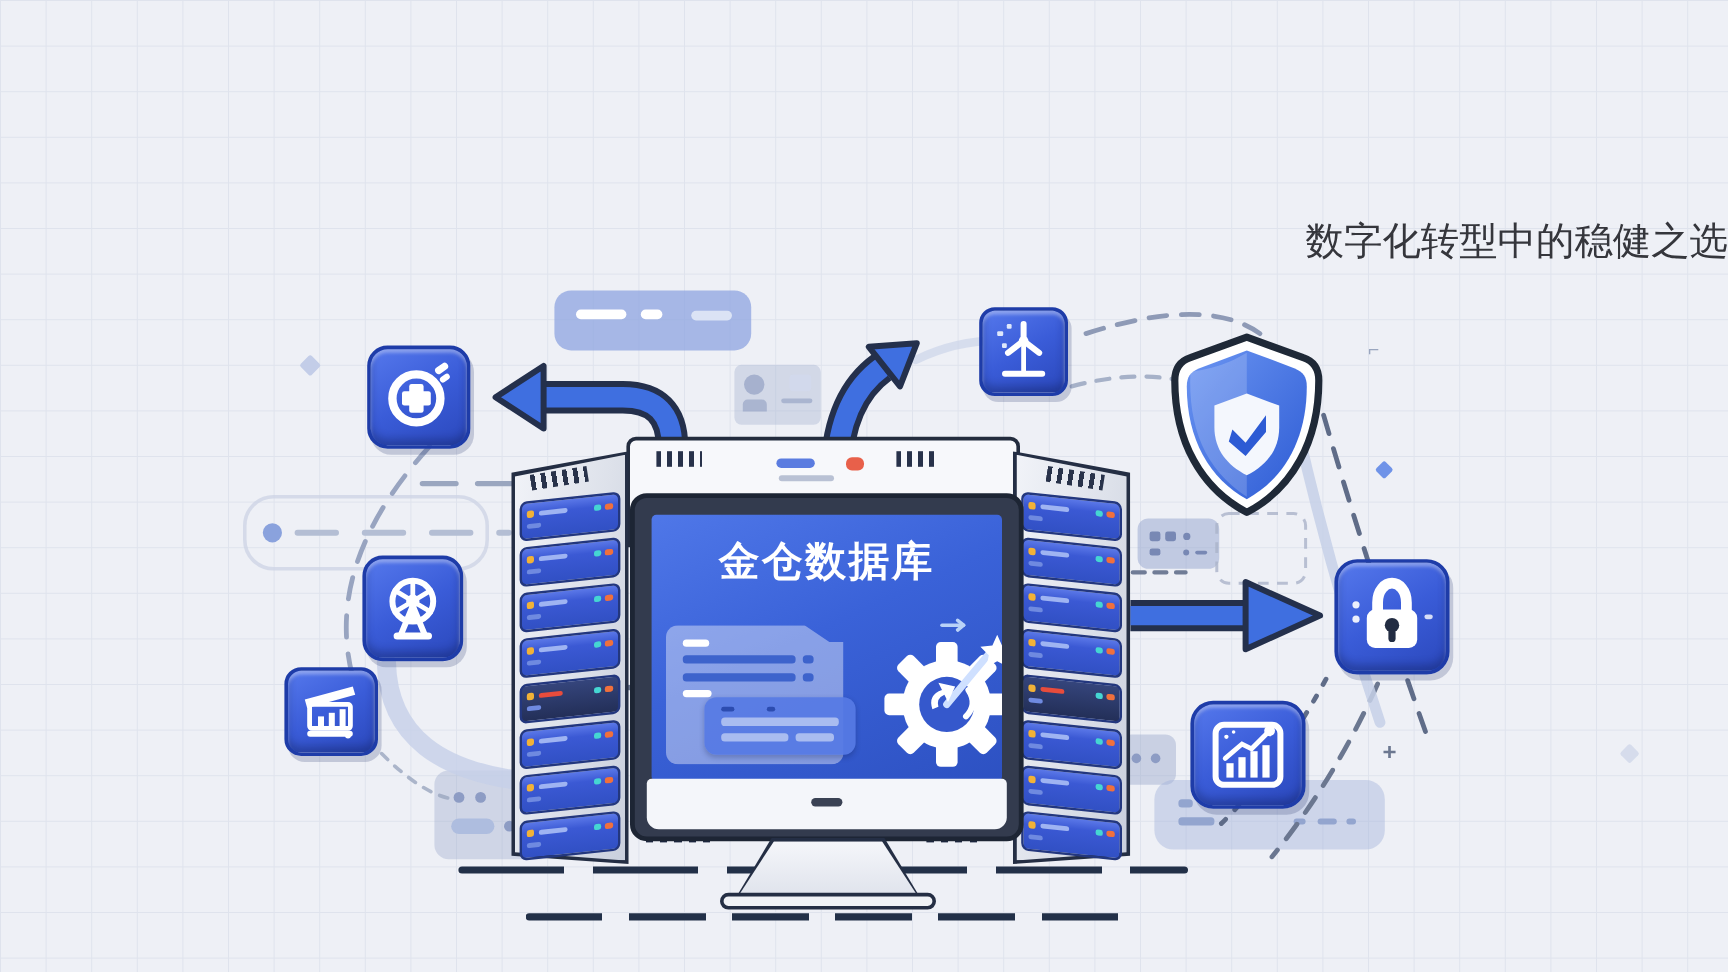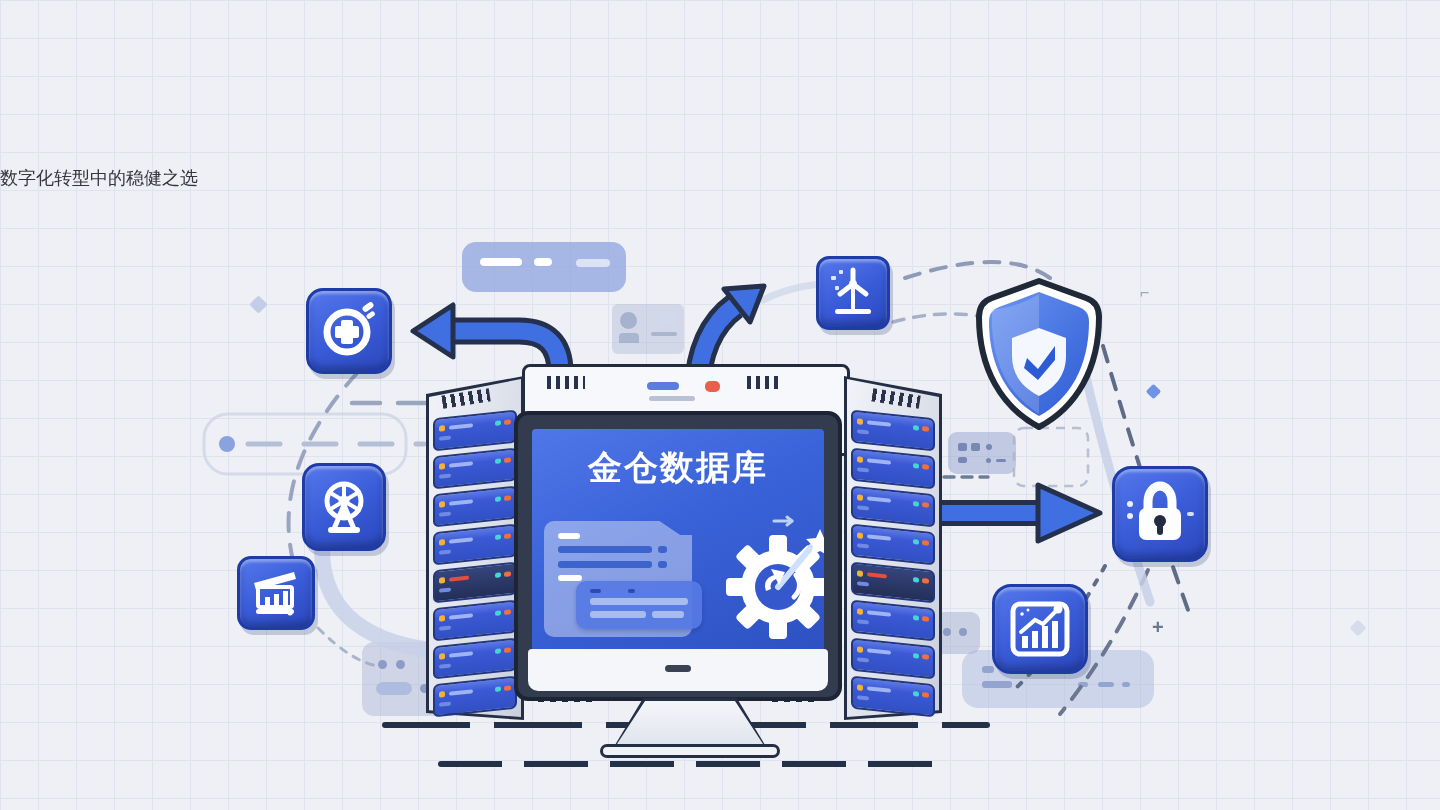--- a/index.html
+++ b/index.html
@@ -15,22 +15,22 @@
       linear-gradient(90deg,#dfe3ed 1px, transparent 1px);
     background-size:38px 38px;
   }
   
   .title{
     position:absolute;left:0;top:96px;width:100%;
     text-align:center;font-size:43px;font-weight:900;color:#0c0d12;
     letter-spacing:1px;margin:0;
   }
   .subtitle{
-    position:absolute;left:0;top:166px;width:100%;
-    text-align:left;font-size:18px;color:#35363c;font-weight:500;
+    position:absolute;left:0;top:180px;width:100%;
+    text-align:right;font-size:32px;color:#35363c;font-weight:500;
   }
   
   .ghost{position:absolute;border-radius:12px;}
   .g-pill-top{left:462px;top:242px;width:164px;height:50px;background:rgba(141,164,224,.75);border-radius:14px;}
   .g-pill-top i{position:absolute;display:block;height:8px;border-radius:4px;background:#fff;}
   .g-pill-top .a{left:18px;top:16px;width:42px;}
   .g-pill-top .b{left:72px;top:16px;width:18px;}
   .g-pill-top .c{left:114px;top:17px;width:34px;background:#dbe3f5;}
   .g-idcard{left:612px;top:304px;width:72px;height:50px;background:rgba(168,180,209,.40);border-radius:6px;}
   .g-idcard .av{position:absolute;left:8px;top:8px;width:17px;height:17px;border-radius:50%;background:rgba(130,145,185,.55);}
@@ -80,21 +80,21 @@
   .cabinet .vent{top:9px;}
   .cabinet .v1{left:22px;width:38px;}
   .cabinet .v2{left:222px;width:36px;}
   .cabinet .dash-b{position:absolute;left:122px;top:15px;width:32px;height:8px;border-radius:4px;background:#5b7ce0;}
   .cabinet .dash-g{position:absolute;left:124px;top:29px;width:46px;height:5px;border-radius:3px;background:#b9c1d4;}
   .cabinet .dot-r{position:absolute;left:180px;top:14px;width:15px;height:11px;border-radius:5px;background:#e8604a;}
   .under-vent{position:absolute;height:15px;background:repeating-linear-gradient(90deg,#1d2740 0 6px,transparent 6px 12px);}
   .uv1{left:538px;top:687px;width:56px;}
   .uv2{left:772px;top:687px;width:44px;}
   
-  .monitor{position:absolute;left:514px;top:411px;width:328px;height:290px;background:#333b4e;border:4px solid #1d2534;border-radius:14px;box-sizing:border-box;}
+  .monitor{position:absolute;left:525px;top:411px;width:328px;height:290px;background:#333b4e;border:4px solid #1d2534;border-radius:14px;box-sizing:border-box;}
   .screen{position:absolute;left:14px;top:14px;width:292px;height:222px;border-radius:4px;background:linear-gradient(155deg,#4f77e8 0%,#3a62d8 45%,#2d51c2 100%);overflow:hidden;}
   .screen-label{position:absolute;left:0;top:16px;width:100%;text-align:center;color:#fff;font-size:34px;font-weight:800;letter-spacing:2px;}
   .doc-back{position:absolute;left:12px;top:92px;width:148px;height:116px;background:rgba(255,255,255,.40);border-radius:10px;clip-path:polygon(0 0,78% 0,92% 12%,100% 12%,100% 100%,0 100%);}
   .doc-back i{position:absolute;border-radius:3px;}
   .doc-back .w1{left:14px;top:12px;width:22px;height:6px;background:#fff;}
   .doc-back .b1{left:14px;top:25px;width:94px;height:7px;background:#3d63cc;}
   .doc-back .s1{left:114px;top:25px;width:9px;height:7px;background:#3d63cc;}
   .doc-back .b2{left:14px;top:40px;width:94px;height:7px;background:#3d63cc;}
   .doc-back .s2{left:114px;top:40px;width:9px;height:7px;background:#3d63cc;}
   .doc-back .w2{left:14px;top:54px;width:24px;height:6px;background:#fff;}

